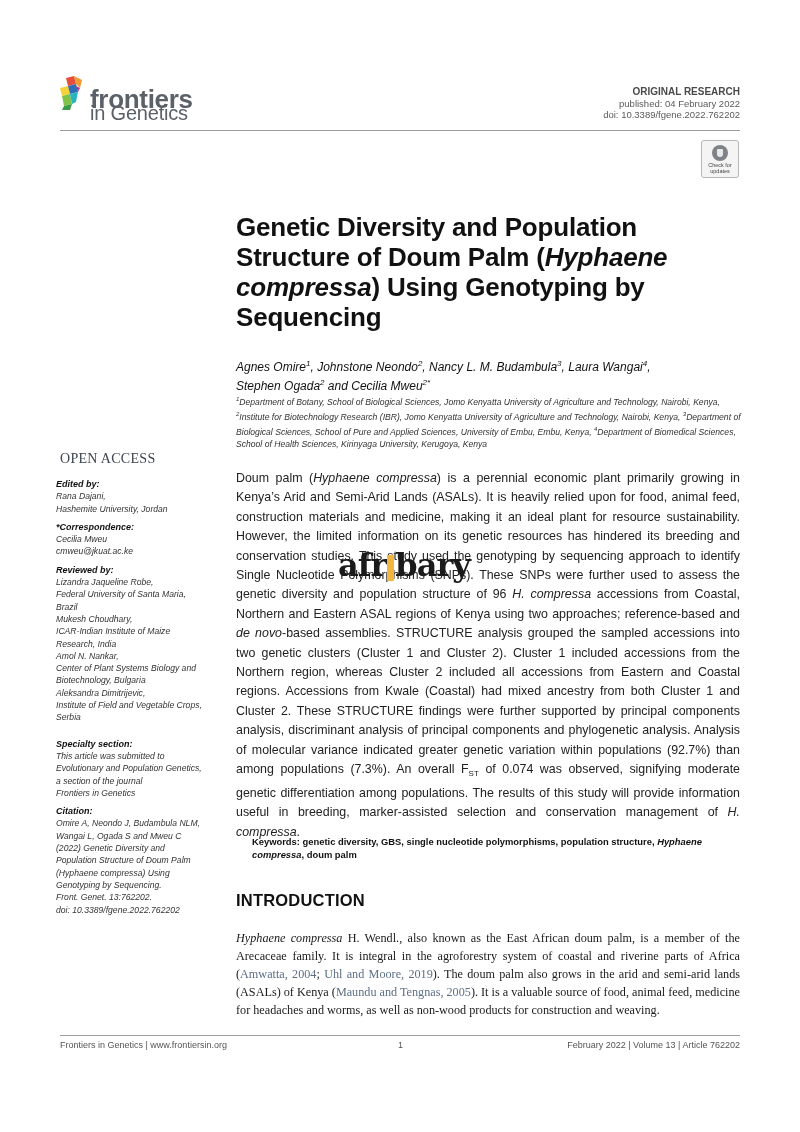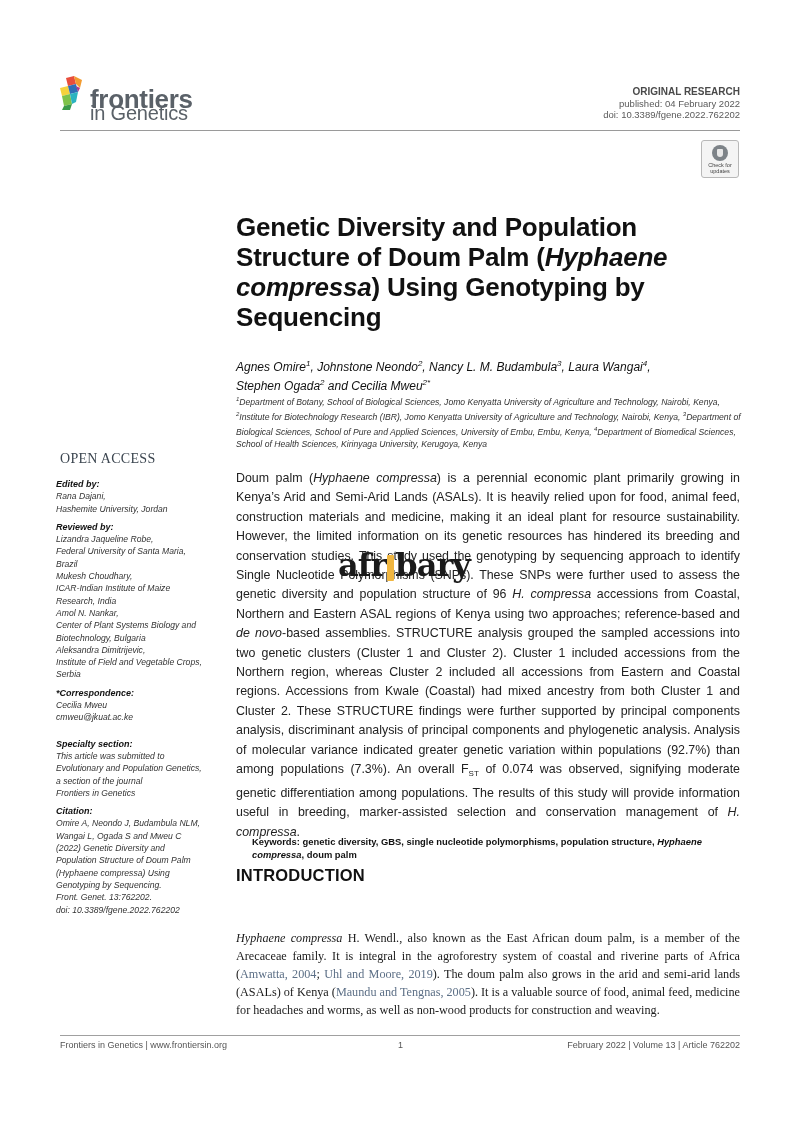--- a/index.html
+++ b/index.html
@@ -42,21 +42,21 @@
   .abstract { position:absolute; left:236px; top:469px; width:504px; font-size:12.4px; line-height:19.4px; color:#222; text-align:justify; }
   .abstract i { font-style:italic; }
   .abstract sub { font-size:8px; }
   .keywords { position:absolute; left:252px; top:835px; width:504px; font-size:9.4px; line-height:13px; font-weight:bold; color:#111; }
   .keywords i { font-style:italic; }
 
   .watermark { position:absolute; left:338px; top:545px; width:150px; height:40px; font-family:"DejaVu Serif", serif; font-weight:bold; font-size:32px; color:#1a1a1a; letter-spacing:-1px; line-height:40px; }
   .watermark .pen { display:inline-block; width:7px; height:26px; background:#f0b640; vertical-align:middle; margin:0 1px; border-radius:1px; }
 
   
-  .intro-h { position:absolute; left:236px; top:866px; font-weight:bold; font-size:16.5px; color:#111; letter-spacing:0.2px; }
+  .intro-h { position:absolute; left:236px; top:891px; font-weight:bold; font-size:16.5px; color:#111; letter-spacing:0.2px; }
   .intro-p { position:absolute; left:236px; top:929px; width:504px; font-family:"Liberation Serif", serif; font-size:12.2px; line-height:18.1px; color:#1a1a1a; text-align:justify; }
   .intro-p i { font-style:italic; }
   .intro-p .ref { color:#5c6f86; }
 
   
   .footer-rule { position:absolute; left:60px; top:1035px; width:680px; height:1px; background:#a0a0a0; }
   .footer { position:absolute; left:60px; top:1040px; width:680px; font-size:9px; color:#555; }
   .footer .l { position:absolute; left:0; top:0; }
   .footer .c { position:absolute; left:338px; top:0; }
   .footer .r { position:absolute; right:0; top:0;text-align:center; }
@@ -109,38 +109,38 @@
 <div class="affil"><sup>1</sup><span>Department of Botany, School of Biological Sciences, Jomo Kenyatta University of Agriculture and Technology, Nairobi, Kenya, </span><sup>2</sup><span>Institute for Biotechnology Research (IBR), Jomo Kenyatta University of Agriculture and Technology, Nairobi, Kenya, </span><sup>3</sup><span>Department of Biological Sciences, School of Pure and Applied Sciences, University of Embu, Embu, Kenya, </span><sup>4</sup><span>Department of Biomedical Sciences, School of Health Sciences, Kirinyaga University, Kerugoya, Kenya</span></div>
 
 <div class="open-access">OPEN ACCESS</div>
 <div class="sidebar">
   <div class="sec">
     <div class="hd">Edited by:</div>
     <div class="it">Rana Dajani,</div>
     <div class="it">Hashemite University, Jordan</div>
   </div>
   <div class="sec">
+    <div class="hd">*Correspondence:</div>
+    <div class="it">Cecilia Mweu</div>
+    <div class="it">cmweu@jkuat.ac.ke</div>
+  </div>
+  <div class="sec">
     <div class="hd">Reviewed by:</div>
     <div class="it">Lizandra Jaqueline Robe,</div>
     <div class="it">Federal University of Santa Maria,</div>
     <div class="it">Brazil</div>
     <div class="it">Mukesh Choudhary,</div>
     <div class="it">ICAR-Indian Institute of Maize</div>
     <div class="it">Research, India</div>
     <div class="it">Amol N. Nankar,</div>
     <div class="it">Center of Plant Systems Biology and</div>
     <div class="it">Biotechnology, Bulgaria</div>
     <div class="it">Aleksandra Dimitrijevic,</div>
     <div class="it">Institute of Field and Vegetable Crops,</div>
     <div class="it">Serbia</div>
-  </div>
-  <div class="sec">
-    <div class="hd">*Correspondence:</div>
-    <div class="it">Cecilia Mweu</div>
-    <div class="it">cmweu@jkuat.ac.ke</div>
   </div>
   <div class="sec" style="margin-top:14px">
     <div class="hd">Specialty section:</div>
     <div class="it">This article was submitted to</div>
     <div class="it">Evolutionary and Population Genetics,</div>
     <div class="it">a section of the journal</div>
     <div class="it">Frontiers in Genetics</div>
   </div>
   <div class="sec">
     <div class="hd">Citation:</div>

